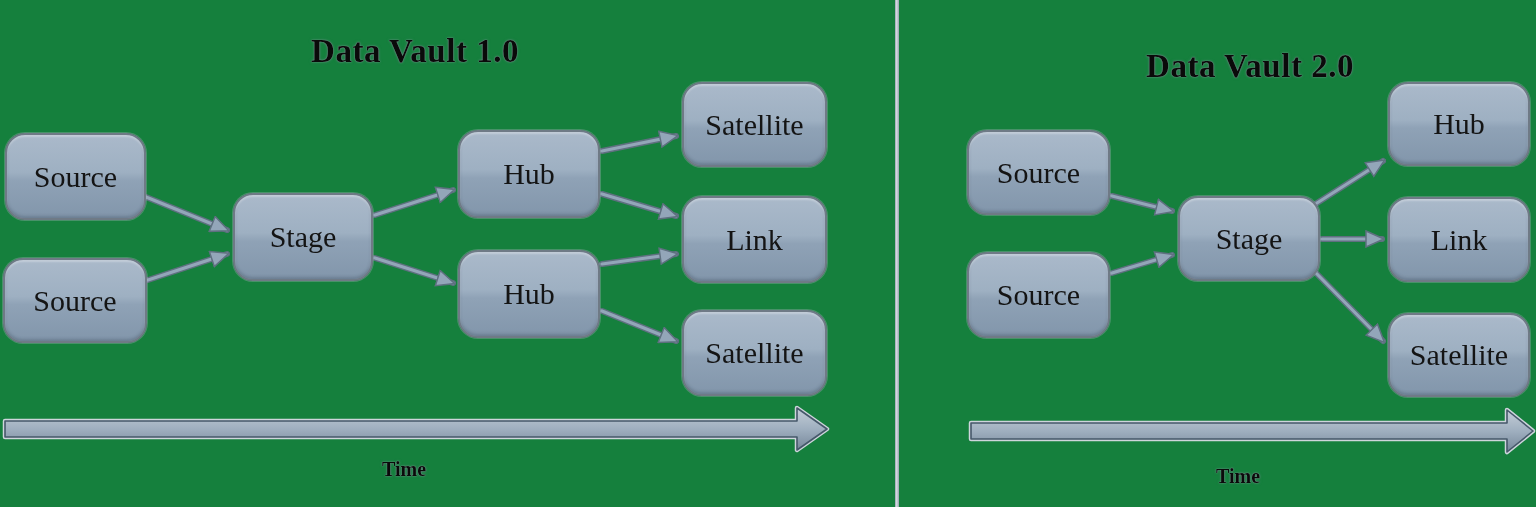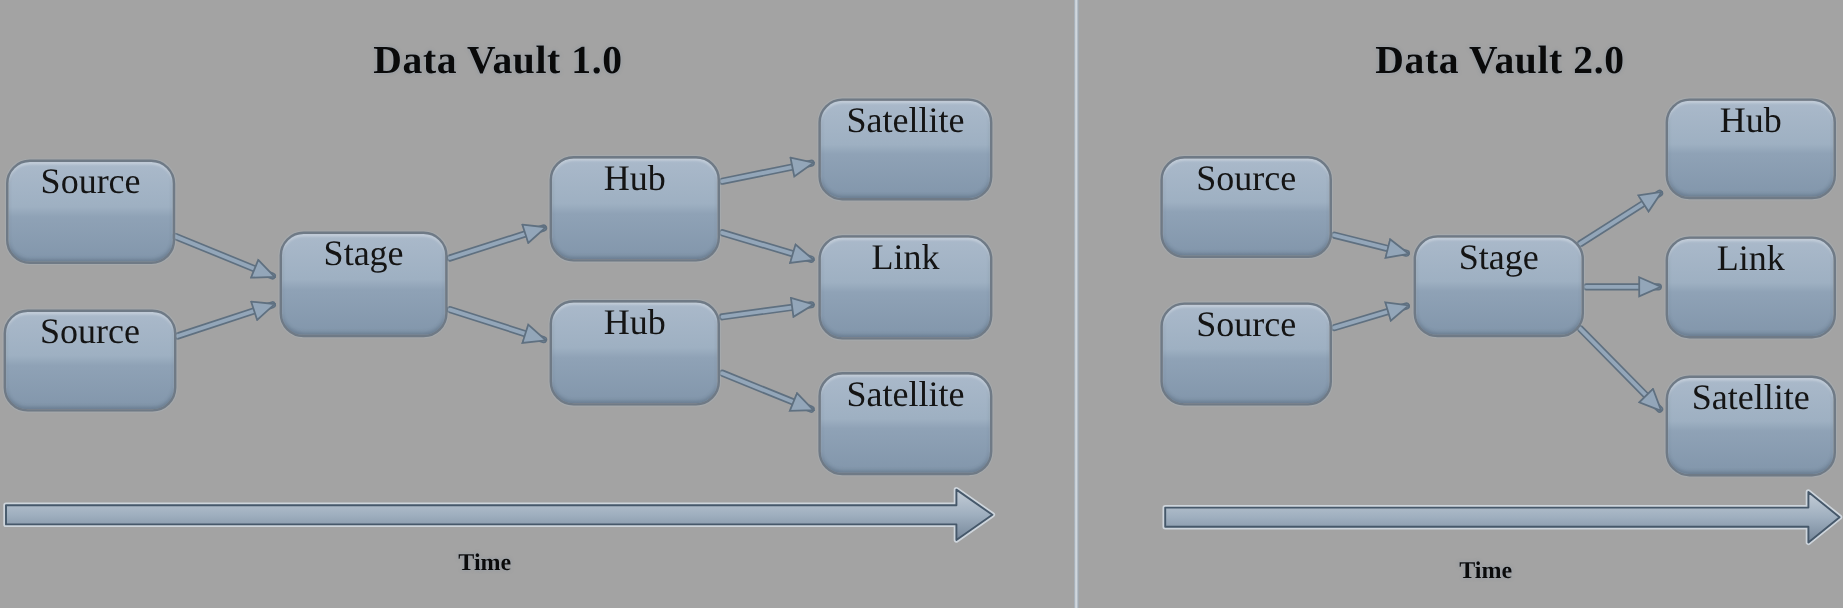--- a/index.html
+++ b/index.html
@@ -1,26 +1,26 @@
 <!DOCTYPE html>
 <html><head>
 <meta charset="utf-8">
 <style>
   html,body{margin:0;padding:0;background:#000;}
   #stage-area{
-    position:relative;width:1536px;height:507px;background:#a3a3a3;
+    position:relative;width:1536px;height:507px;background:#15803d;
     font-family:"Liberation Serif","DejaVu Serif",serif;overflow:hidden;
   }
   .panel-title{
     position:absolute;text-align:center;font-size:33px;font-weight:bold;
     color:#0a0a0a;letter-spacing:.5px;
     text-shadow:0 0 1px rgba(185,195,205,.95),0 0 3px rgba(115,130,145,.55);
   }
   .node{
-    position:absolute;display:flex;align-items:flex-start;justify-content:center;
+    position:absolute;display:flex;align-items:center;justify-content:center;
     border-radius:20px;border:2px solid #6f7a86;box-sizing:border-box;
     background:linear-gradient(180deg,#aab9ca 0%,#9eb0c2 45%,#8fa2b6 55%,#8296ab 100%);
     box-shadow:inset 0 2px 2px rgba(255,255,255,.3), inset 0 -2px 3px rgba(40,55,70,.25), 0 0 0 1px rgba(170,180,190,.35);
     color:#141414;font-size:30px;
   }
   .time-label{
     position:absolute;width:200px;text-align:center;font-size:20px;font-weight:bold;
     color:#0a0a0a;
     text-shadow:0 0 1px rgba(185,195,205,.95),0 0 3px rgba(115,130,145,.55);
   }
@@ -139,21 +139,21 @@
       <span>Link</span>
     </div>
   <div class="node" style="left:682px;top:310px;width:145px;height:86px;">
       <span>Satellite</span>
     </div>
 
   <div class="time-label" style="left:304px;top:458px;">Time</div>
 
   <div class="divider" style="left:895px;"></div>
 
-  <div class="panel-title" style="left:1015px;top:33px;width:470px;">Data Vault 2.0</div>
+  <div class="panel-title" style="left:1015px;top:48px;width:470px;">Data Vault 2.0</div>
 
   <div class="node" style="left:967px;top:130px;width:143px;height:85px;">
       <span>Source</span>
     </div>
   <div class="node" style="left:967px;top:252px;width:143px;height:86px;">
       <span>Source</span>
     </div>
   <div class="node" style="left:1178px;top:196px;width:142px;height:85px;">
       <span>Stage</span>
     </div>

